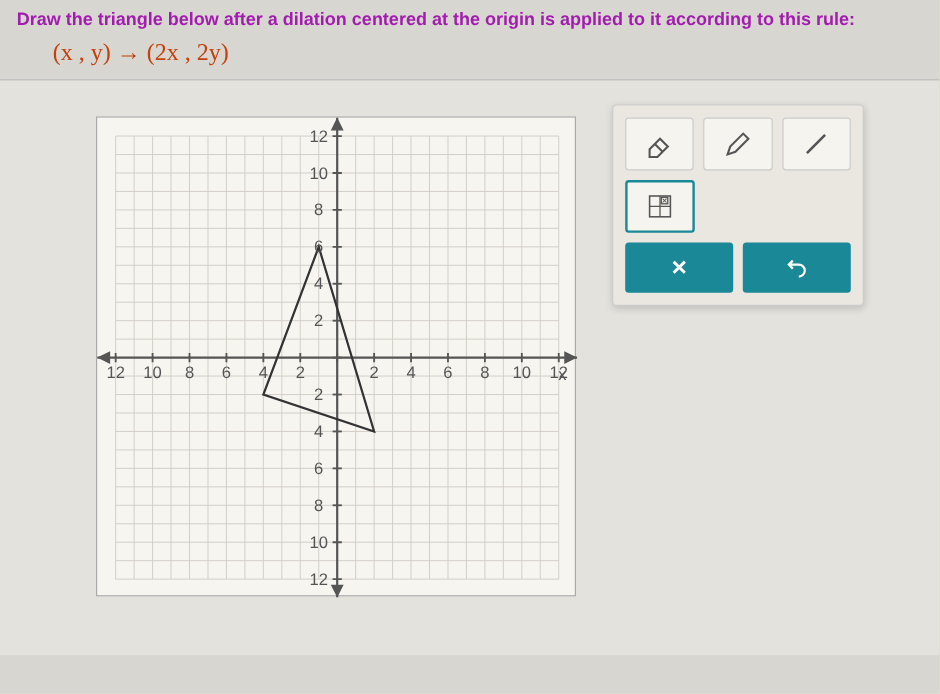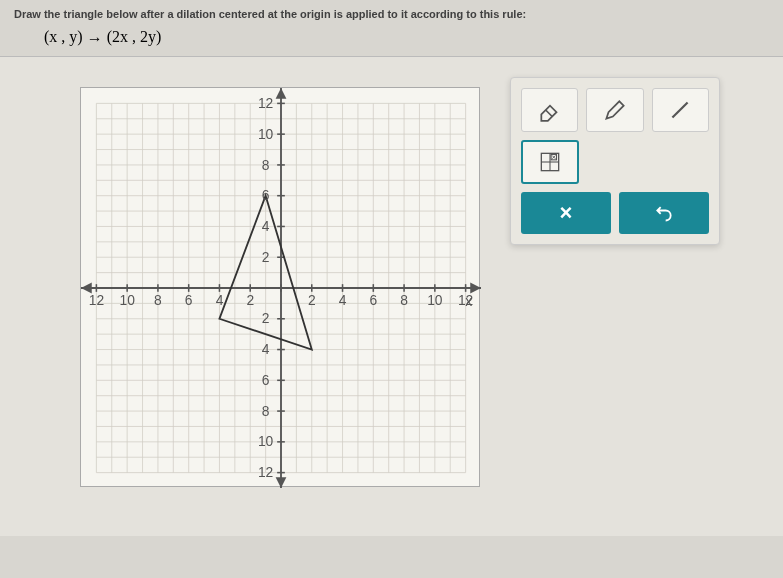--- a/index.html
+++ b/index.html
@@ -5,28 +5,28 @@
   * { box-sizing: border-box; margin: 0; padding: 0; }
   body {
     font-family: Arial, sans-serif;
     background: #d8d6d0;
     width: 783px;
     height: 578px;
     overflow: hidden;
   }
   .prompt {
     padding: 8px 14px 4px;
-    font-size: 11px;
-    color: #404040;
+    font-size: 15px;
+    color: #a21caf;
     font-weight: 600;
   }
   .rule {
     padding: 4px 44px 10px;
-    font-size: 16px;
-    color: #000000;
+    font-size: 20px;
+    color: #c2410c;
     font-family: "Times New Roman", serif;
   }
   .work-area {
     border-top: 1px solid #bbb;
     background: #e4e2dc;
     height: 480px;
     padding: 20px;
     display: flex;
     gap: 30px;
     align-items: flex-start;

